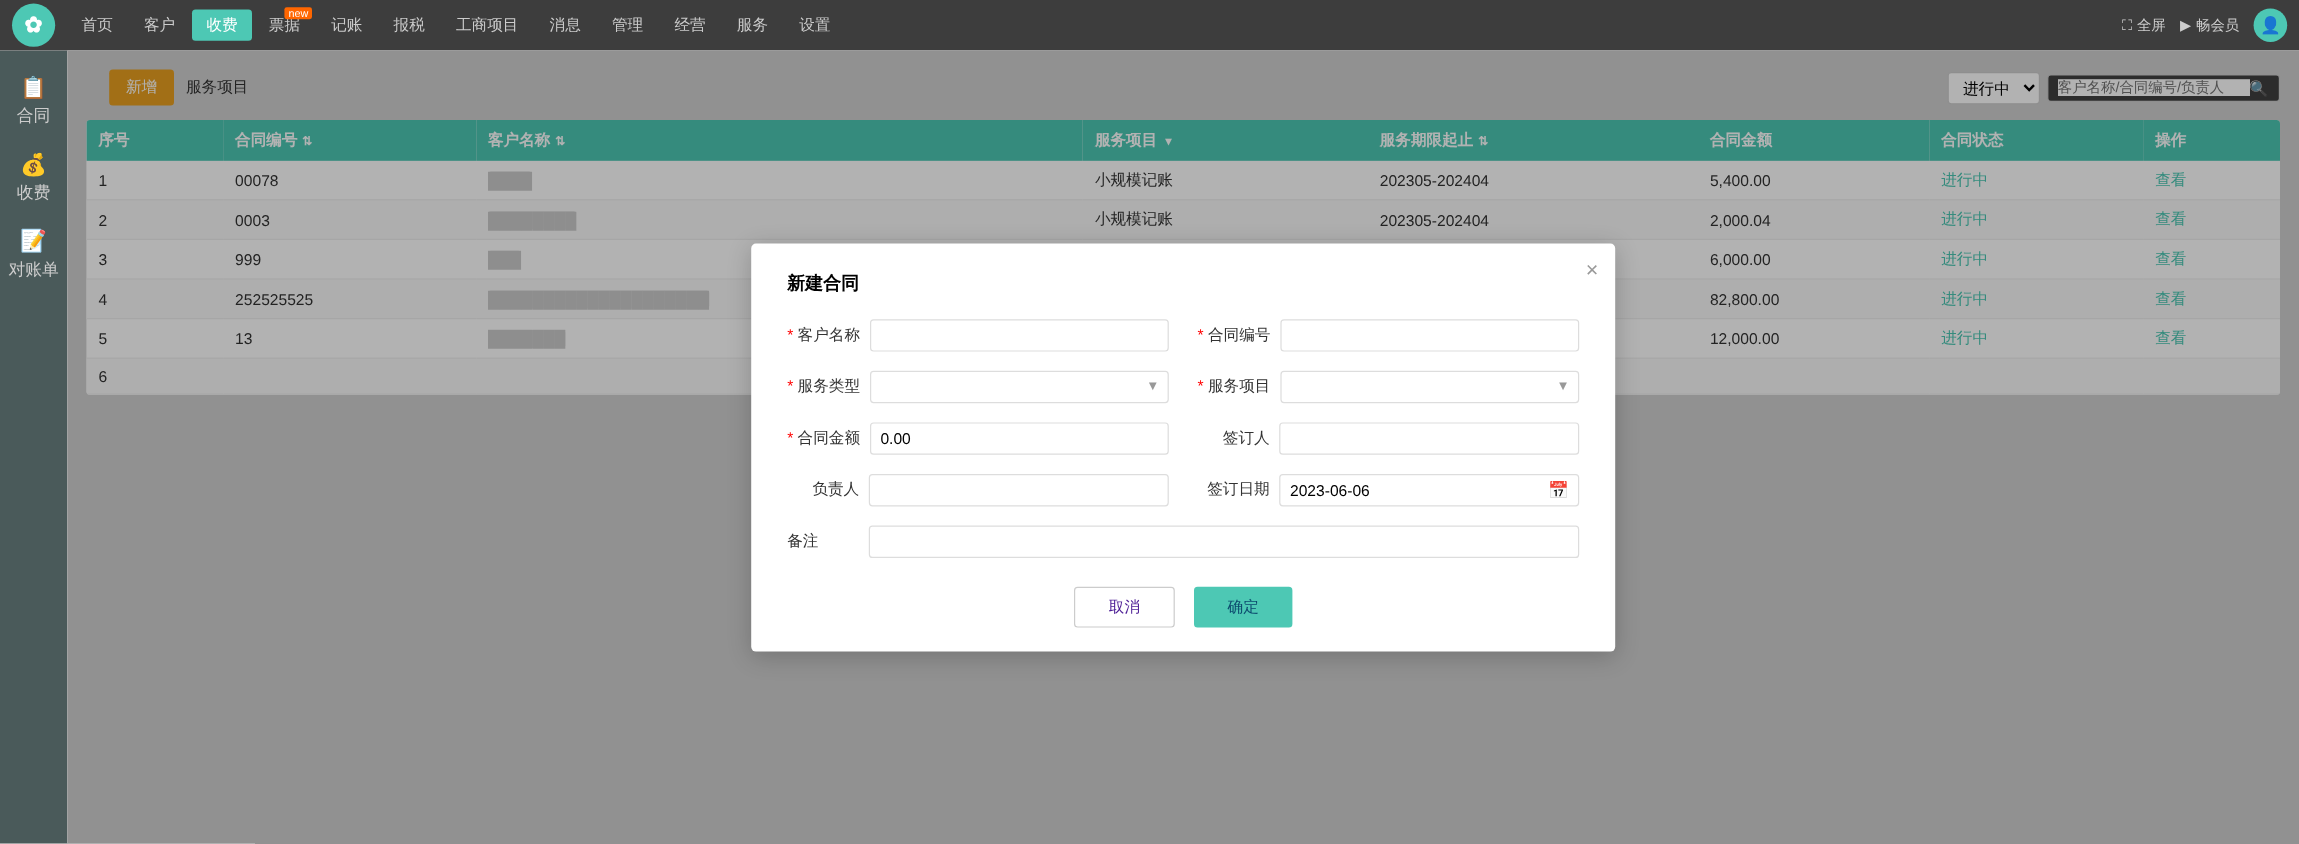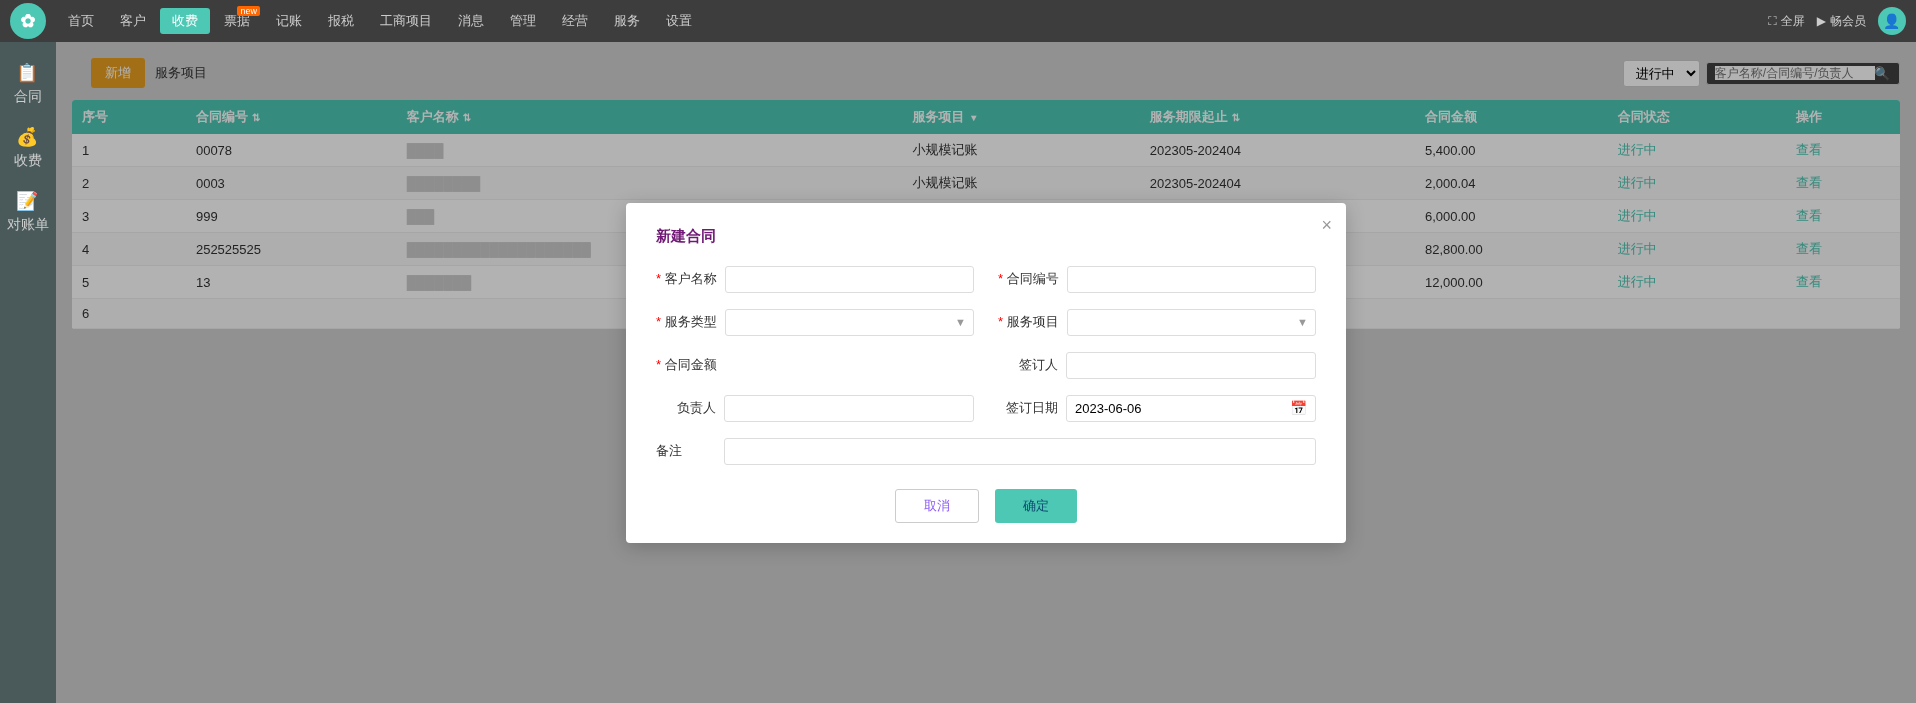--- a/index.html
+++ b/index.html
@@ -112,21 +112,21 @@
     }
     .modal {
       background: white; border-radius: 4px; padding: 24px 30px 20px;
       width: 720px; position: relative;
       box-shadow: 0 4px 20px rgba(0,0,0,0.2);
     }
     .modal-close {
       position: absolute; top: 12px; right: 14px; cursor: pointer; color: #999; font-size: 18px;
     }
     .modal-title {
-      font-size: 15px; font-weight: bold; color: #701a75; margin-bottom: 20px;
+      font-size: 15px; font-weight: bold; color: #000000; margin-bottom: 20px;
     }
     .form-grid {
       display: grid; grid-template-columns: 1fr 1fr; gap: 16px 24px;
     }
     .form-row {
       display: flex; align-items: center; gap: 8px;
     }
     .form-label {
       font-size: 13px; color: #333; white-space: nowrap; min-width: 60px; text-align: right;
     }
@@ -145,21 +145,21 @@
     .form-select-arrow {
       position: absolute; right: 8px; top: 50%; transform: translateY(-50%); color: #999; pointer-events: none; font-size: 11px;
     }
     .form-full-row {
       grid-column: 1 / -1; display: flex; align-items: center; gap: 8px;
     }
     .modal-footer {
       display: flex; justify-content: center; gap: 16px; margin-top: 24px;
     }
     .btn-cancel {
-      padding: 7px 28px; border: 1px solid #ccc; background: white; border-radius: 3px; cursor: pointer; font-size: 13px; color: #8b5cf6;
+      padding: 7px 28px; border: 1px solid #ccc; background: white; border-radius: 3px; cursor: pointer; font-size: 13px; color: #4c1d95;
     }
     .btn-confirm {
       padding: 7px 28px; border: none; background: #4dc8b4; color: #0c4a6e; border-radius: 3px; cursor: pointer; font-size: 13px;
     }
     .date-input-wrap {
       flex: 1; position: relative;
     }
     .date-input-wrap input {
       width: 100%; border: 1px solid #ddd; border-radius: 3px; padding: 5px 8px; font-size: 13px; outline: none;
     }
@@ -350,20 +350,21 @@
             <div class="form-select-wrap">
               <select>
                 <option value=""></option>
               </select>
               <span class="form-select-arrow">▼</span>
             </div>
           </div>
 
           <div class="form-row">
             <span class="form-label required">合同金额</span>
+            <input class="form-input" type="text" value="0.00" style="">
           </div>
           <div class="form-row">
             <span class="form-label">签订人</span>
             <input class="form-input" type="text" style="">
           </div>
 
           <div class="form-row">
             <span class="form-label">负责人</span>
             <input class="form-input" type="text" style="">
           </div>

